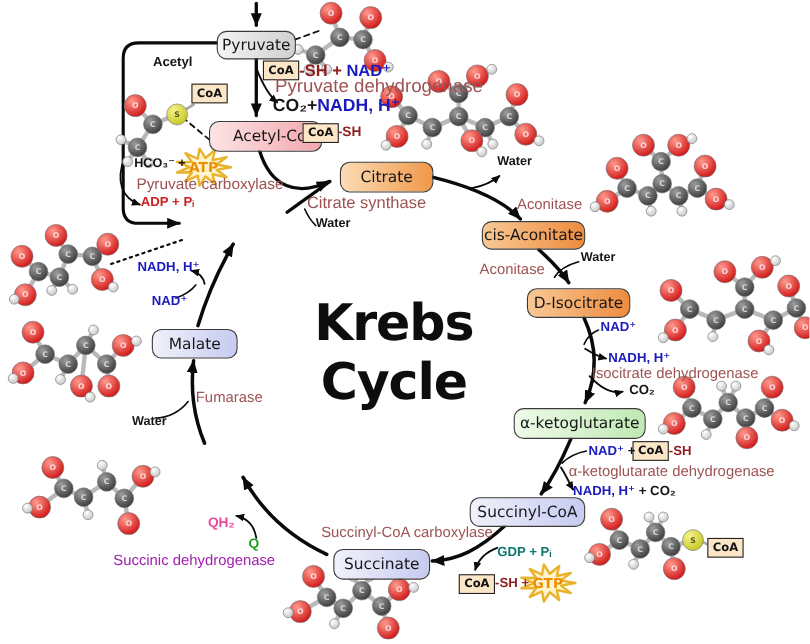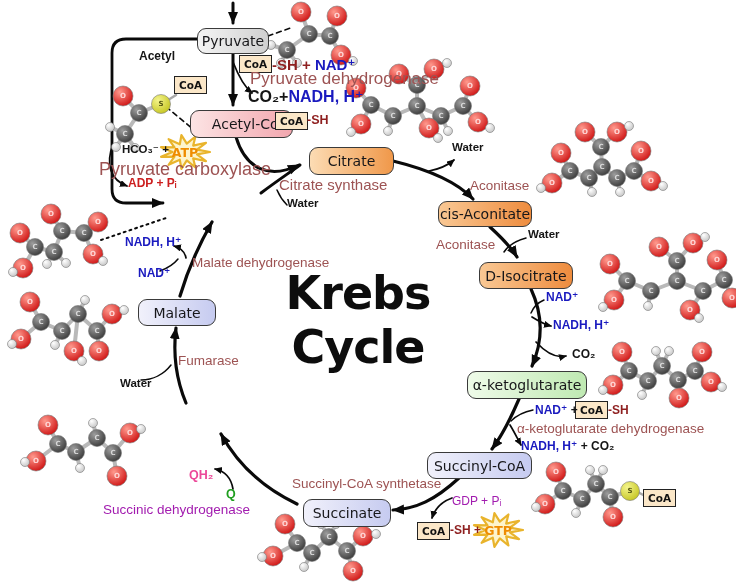--- a/index.html
+++ b/index.html
@@ -515,39 +515,39 @@
     <div class="coa" style="left: 275px; top: 112px;">CoA</div>
     <div class="coa" style="left: 575px; top: 401px;">CoA</div>
     <div class="coa" style="left: 417px; top: 522px;">CoA</div>
     <div class="coa" style="left: 643px; top: 489px;">CoA</div>
     <div class="lbl" style="left: 139px; top: 50px; font-size: 12px;"><span style="color: rgb(21, 21, 21); font-weight: bold;">Acetyl</span></div>
     <div class="lbl" style="left: 272px; top: 57px; font-size: 15px;"><span style="color: rgb(142, 31, 31); font-weight: bold;">-SH + </span><span style="color: rgb(26, 26, 191); font-weight: bold;">NAD⁺</span></div>
     <div class="lbl" style="left: 250px; top: 70px; font-size: 17px;"><span style="color: rgb(157, 83, 83);">Pyruvate dehydrogenase</span></div>
     <div class="lbl" style="left: 248px; top: 88px; font-size: 16px;"><span style="color: rgb(21, 21, 21); font-weight: bold;">CO₂</span><span style="color: rgb(21, 21, 21); font-weight: bold;">+</span><span style="color: rgb(26, 26, 191); font-weight: bold;">NADH, H⁺</span></div>
     <div class="lbl" style="left: 307px; top: 114px; font-size: 12.5px;"><span style="color: rgb(142, 31, 31); font-weight: bold;">-SH</span></div>
     <div class="lbl" style="left: 122px; top: 143px; font-size: 11.5px;"><span style="color: rgb(21, 21, 21); font-weight: bold;">HCO₃⁻ +</span></div>
-    <div class="lbl" style="left: 99px; top: 160px; font-size: 18px;"><span style="color: rgb(157, 83, 83);">Pyruvate carboxylase</span></div>
+    <div class="lbl" style="left: 124px; top: 160px; font-size: 14px;"><span style="color: rgb(157, 83, 83);">Pyruvate carboxylase</span></div>
     <div class="lbl" style="left: 128px; top: 177px; font-size: 12px;"><span style="color: rgb(204, 31, 31); font-weight: bold;">ADP + Pᵢ</span></div>
     <div class="lbl" style="left: 279px; top: 177px; font-size: 15px;"><span style="color: rgb(157, 83, 83);">Citrate synthase</span></div>
     <div class="lbl" style="left: 287px; top: 197px; font-size: 11.5px;"><span style="color: rgb(21, 21, 21); font-weight: bold;">Water</span></div>
     <div class="lbl" style="left: 452px; top: 141px; font-size: 11.5px;"><span style="color: rgb(21, 21, 21); font-weight: bold;">Water</span></div>
     <div class="lbl" style="left: 470px; top: 179px; font-size: 13.5px;"><span style="color: rgb(157, 83, 83);">Aconitase</span></div>
     <div class="lbl" style="left: 528px; top: 228px; font-size: 11.5px;"><span style="color: rgb(21, 21, 21); font-weight: bold;">Water</span></div>
     <div class="lbl" style="left: 436px; top: 238px; font-size: 13.5px;"><span style="color: rgb(157, 83, 83);">Aconitase</span></div>
     <div class="lbl" style="left: 546px; top: 291px; font-size: 12px;"><span style="color: rgb(26, 26, 191); font-weight: bold;">NAD⁺</span></div>
     <div class="lbl" style="left: 553px; top: 319px; font-size: 12px;"><span style="color: rgb(26, 26, 191); font-weight: bold;">NADH, H⁺</span></div>
+    <div class="lbl" style="left: 538px; top: 333px; font-size: 13.5px;"><span style="color: rgb(157, 83, 83);">Isocitrate dehydrogenase</span></div>
     <div class="lbl" style="left: 572px; top: 348px; font-size: 12px;"><span style="color: rgb(21, 21, 21); font-weight: bold;">CO₂</span></div>
     <div class="lbl" style="left: 535px; top: 404px; font-size: 12px;"><span style="color: rgb(26, 26, 191); font-weight: bold;">NAD⁺</span><span style="color: rgb(21, 21, 21); font-weight: bold;"> + </span></div>
     <div class="lbl" style="left: 608px; top: 404px; font-size: 12px;"><span style="color: rgb(142, 31, 31); font-weight: bold;">-SH</span></div>
     <div class="lbl" style="left: 517px; top: 422px; font-size: 13.5px;"><span style="color: rgb(157, 83, 83);">α-ketoglutarate dehydrogenase</span></div>
     <div class="lbl" style="left: 521px; top: 440px; font-size: 12px;"><span style="color: rgb(26, 26, 191); font-weight: bold;">NADH, H⁺</span><span style="color: rgb(21, 21, 21); font-weight: bold;"> + CO₂</span></div>
-    <div class="lbl" style="left: 292px; top: 477px; font-size: 13.5px;"><span style="color: rgb(157, 83, 83);">Succinyl-CoA synthetase</span></div>
-    <div class="lbl" style="left: 452px; top: 495px; font-size: 12px;"><span style="color: #a21caf; font-weight: normal;">GDP + Pᵢ</span></div>
+    <div class="lbl" style="left: 292px; top: 477px; font-size: 13.5px;"><span style="color: rgb(157, 83, 83);">Succinyl-CoA carboxylase</span></div>
+    <div class="lbl" style="left: 452px; top: 495px; font-size: 12px;"><span style="color: #0f766e; font-weight: bold;">GDP + Pᵢ</span></div>
     <div class="lbl" style="left: 450px; top: 524px; font-size: 12px;"><span style="color: rgb(142, 31, 31); font-weight: bold;">-SH + </span></div>
     <div class="lbl" style="left: 189px; top: 469px; font-size: 12.5px;"><span style="color: #ec4899; font-weight: bold;">QH₂</span></div>
     <div class="lbl" style="left: 226px; top: 488px; font-size: 12.5px;"><span style="color: rgb(31, 158, 31); font-weight: bold;">Q</span></div>
     <div class="lbl" style="left: 103px; top: 503px; font-size: 13.5px;"><span style="color: #a21caf;">Succinic dehydrogenase</span></div>
     <div class="lbl" style="left: 178px; top: 354px; font-size: 13.5px;"><span style="color: rgb(157, 83, 83);">Fumarase</span></div>
     <div class="lbl" style="left: 120px; top: 377px; font-size: 11.5px;"><span style="color: rgb(21, 21, 21); font-weight: bold;">Water</span></div>
-    <div class="lbl" style="left: 192px; top: 256px; font-size: 13.5px;"><span style="color: rgb(157, 83, 83);">Malate dehydrogenase</span></div>
     <div class="lbl" style="left: 125px; top: 236px; font-size: 12px;"><span style="color: rgb(26, 26, 191); font-weight: bold;">NADH, H⁺</span></div>
     <div class="lbl" style="left: 138px; top: 267px; font-size: 12px;"><span style="color: rgb(26, 26, 191); font-weight: bold;">NAD⁺</span></div>
   </div>
 
 </body></html>

